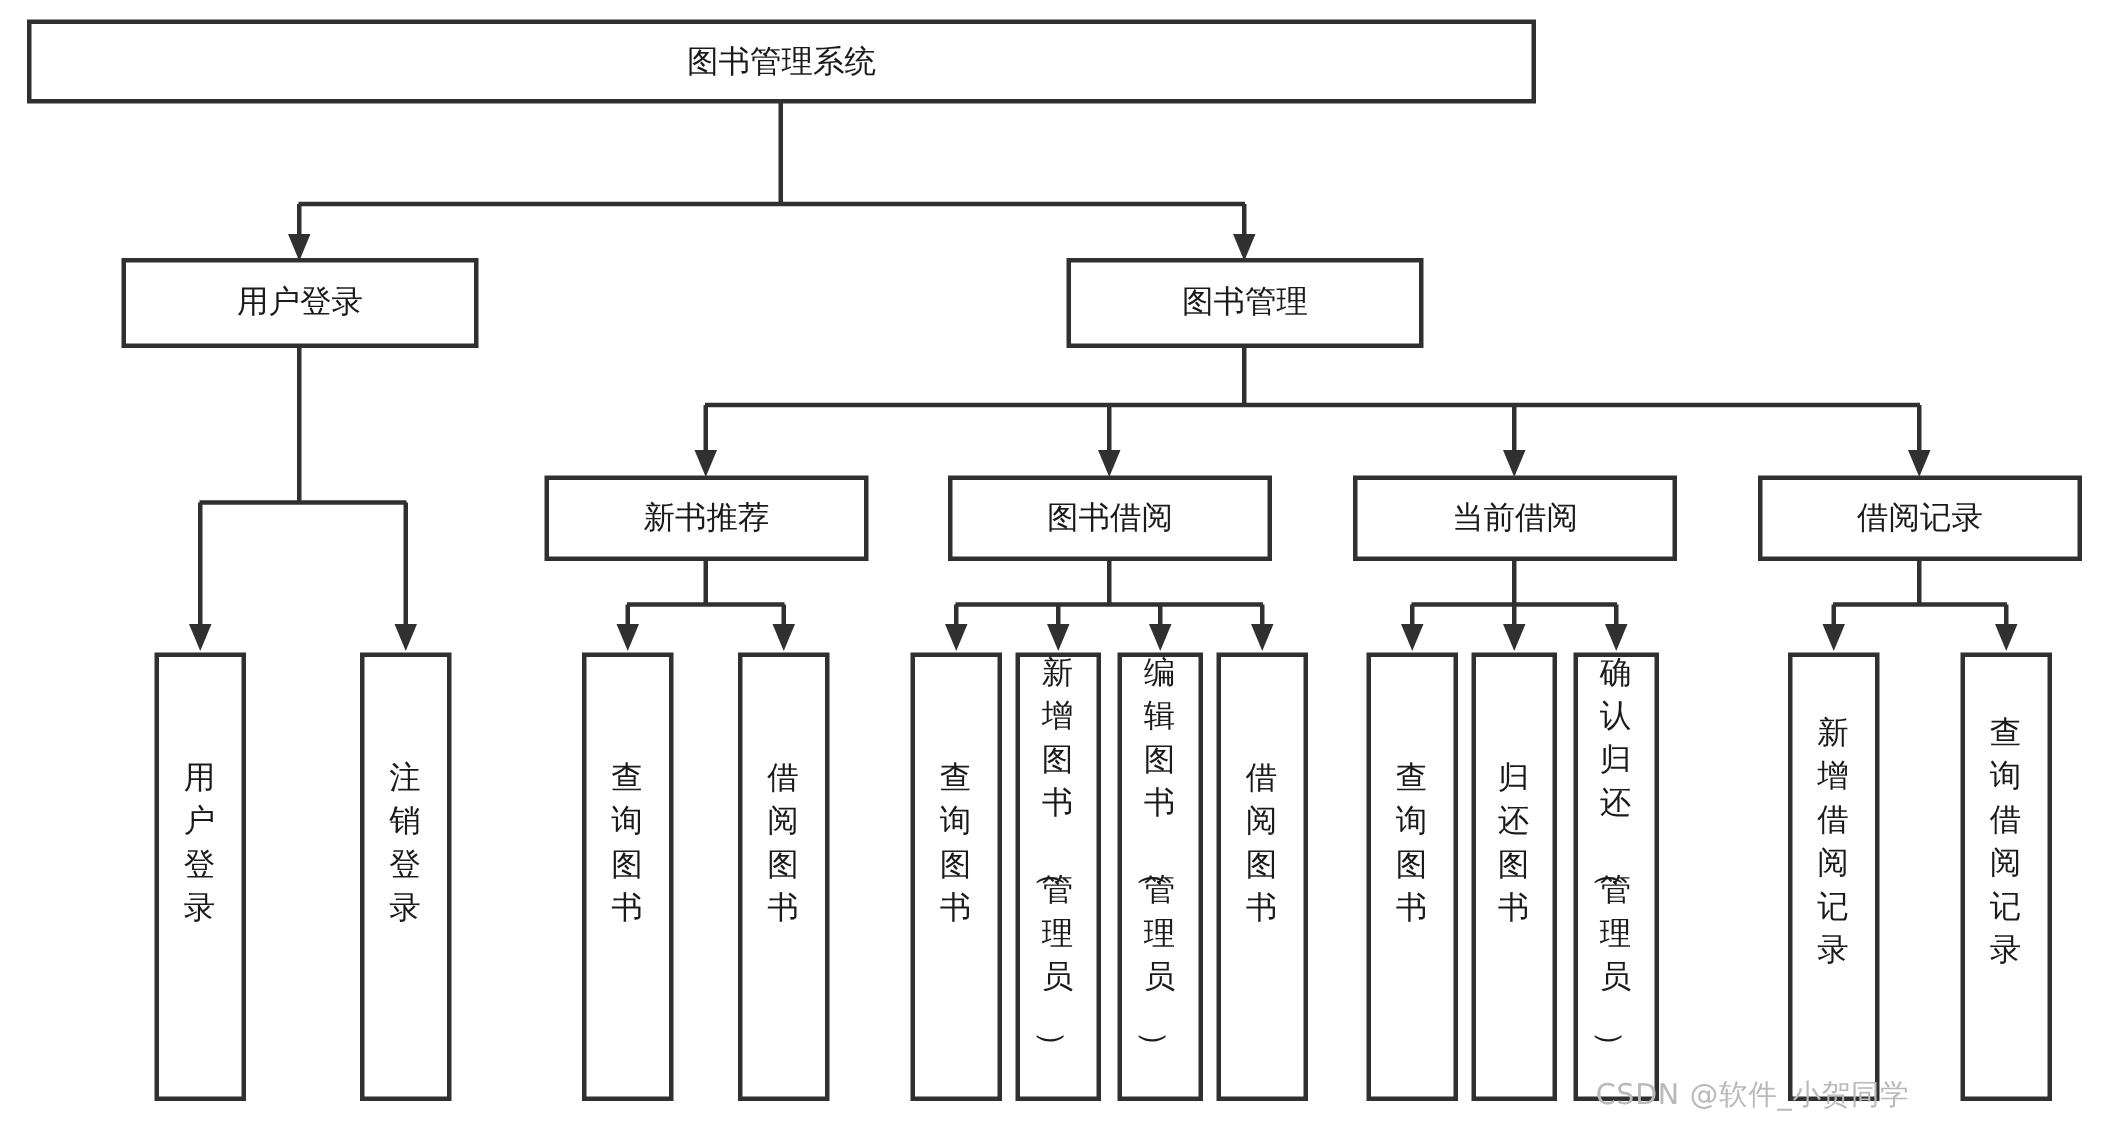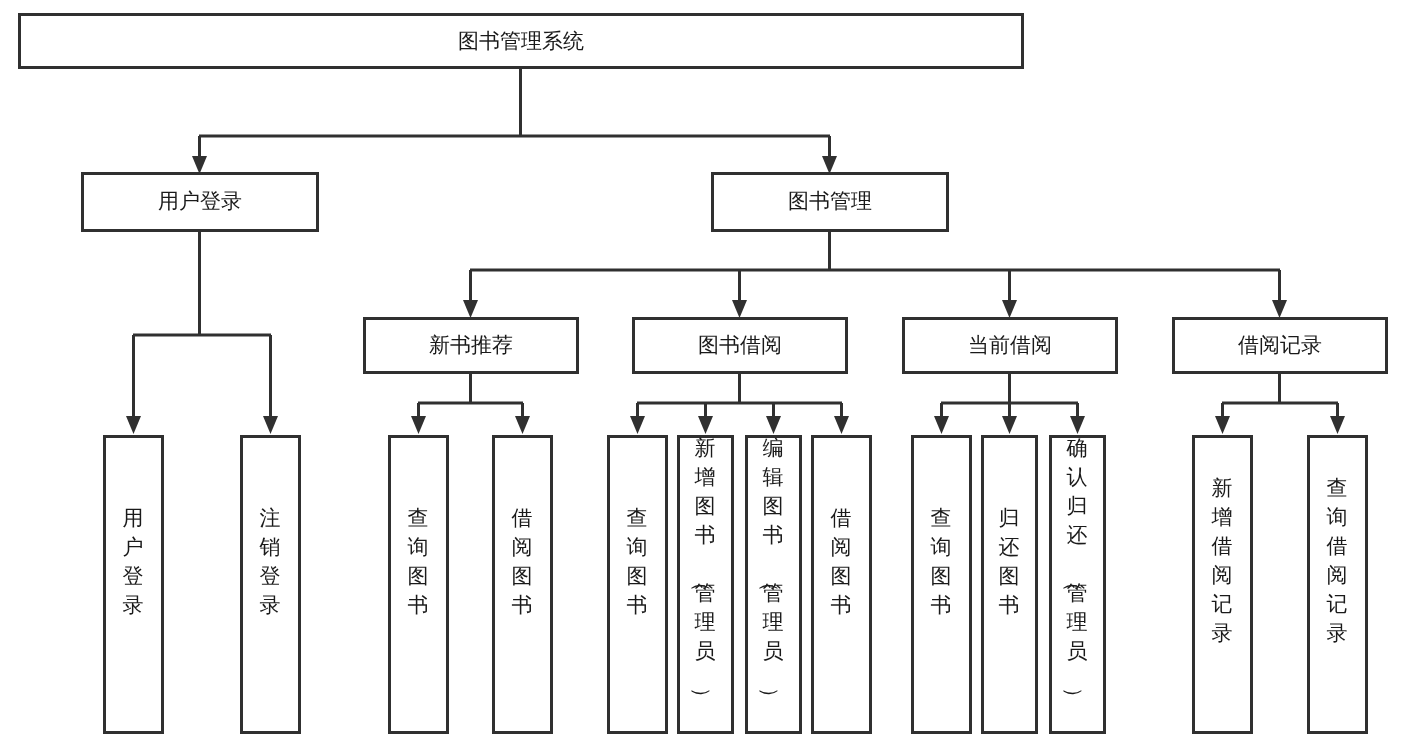--- a/index.html
+++ b/index.html
@@ -233,14 +233,15 @@
       <rect class="node-box" x="1193.5" y="436.5" width="58" height="296"></rect>
       <text class="node-label-vertical" x="1222" y="495"><tspan x="1222" dy="0">新</tspan><tspan x="1222" dy="29">增</tspan><tspan x="1222" dy="29">借</tspan><tspan x="1222" dy="29">阅</tspan><tspan x="1222" dy="29">记</tspan><tspan x="1222" dy="29">录</tspan></text>
     </g>
     <g>
       <rect class="node-box" x="1308.5" y="436.5" width="58" height="296"></rect>
       <text class="node-label-vertical" x="1337" y="495"><tspan x="1337" dy="0">查</tspan><tspan x="1337" dy="29">询</tspan><tspan x="1337" dy="29">借</tspan><tspan x="1337" dy="29">阅</tspan><tspan x="1337" dy="29">记</tspan><tspan x="1337" dy="29">录</tspan></text>
     </g>
 
   </svg>
 
+  <div class="watermark">CSDN @软件_小贺同学</div>
 
 </div>
 
 </body></html>

